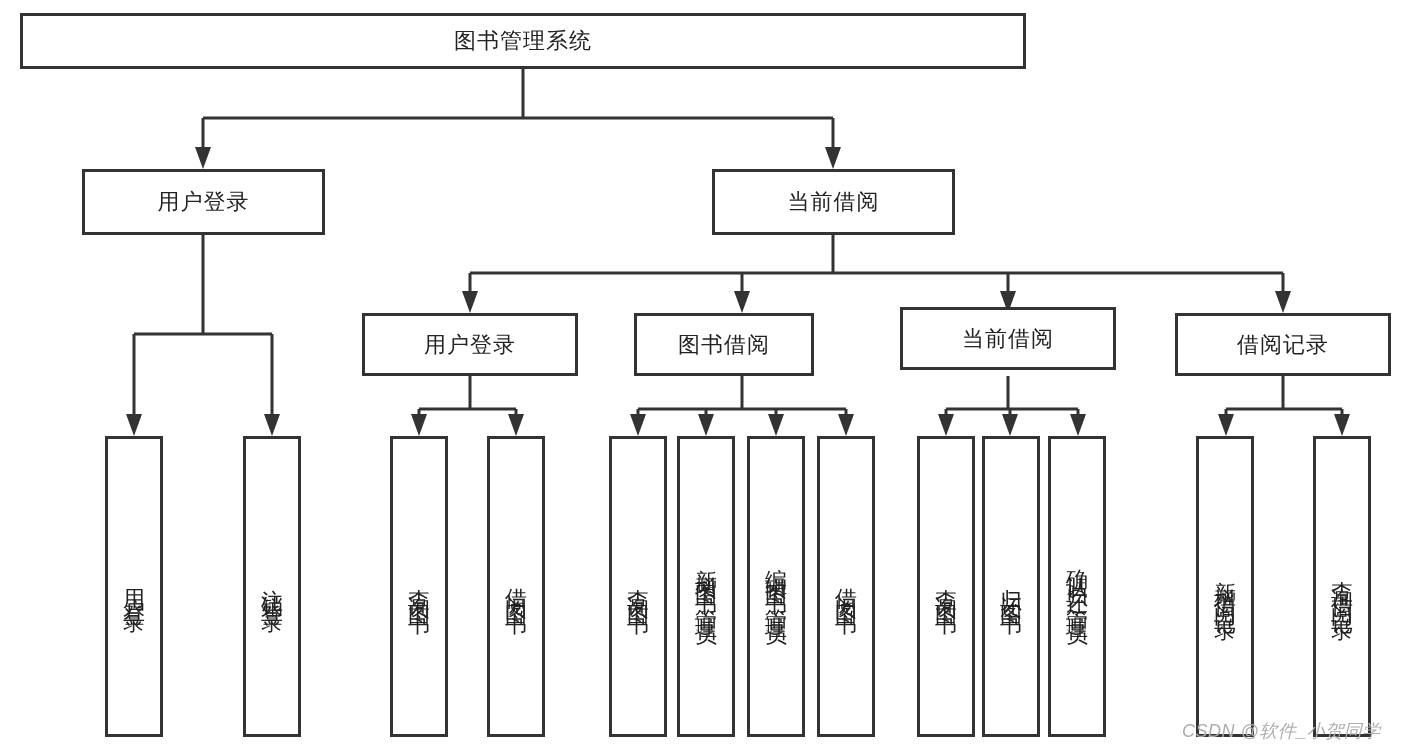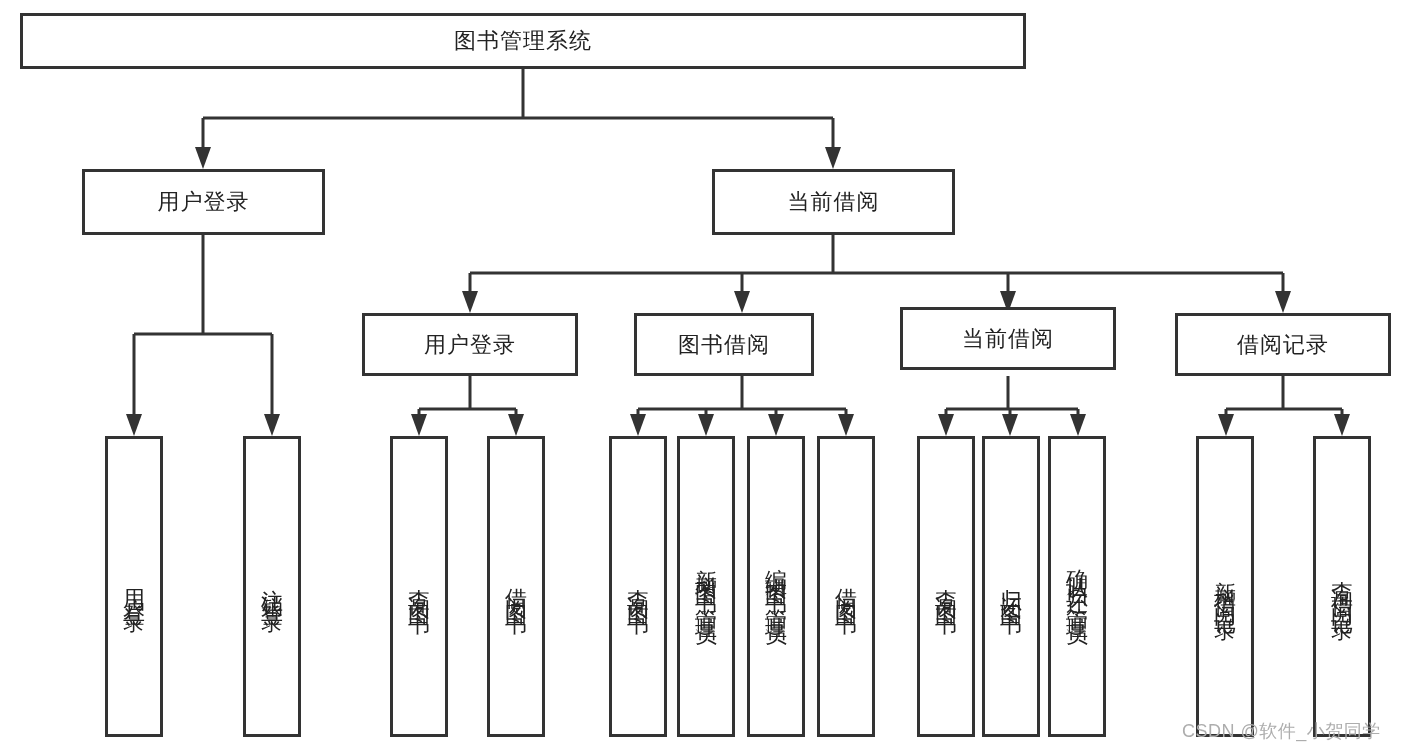--- a/index.html
+++ b/index.html
@@ -37,20 +37,21 @@
   }
   .watermark {
     position: absolute;
     left: 1182px;
     top: 719px;
     font-size: 18px;
     color: #adadad;
     letter-spacing: 0.5px;
     white-space: nowrap;
     z-index: 3;
+    font-style: italic;
   }
   
   .n-root  { left: 20px;   top: 13px;  width: 1006px; height: 56px; }
   .n-l2a   { left: 82px;   top: 169px; width: 243px;  height: 66px; }
   .n-l2b   { left: 712px;  top: 169px; width: 243px;  height: 66px; }
   .n-l3a   { left: 362px;  top: 313px; width: 216px;  height: 63px; }
   .n-l3b   { left: 634px;  top: 313px; width: 180px;  height: 63px; }
   .n-l3c   { left: 900px;  top: 307px; width: 216px;  height: 63px; text-align: center; }
   .n-l3d   { left: 1175px; top: 313px; width: 216px;  height: 63px; }
   .leaf    { top: 436px; width: 58px; height: 301px; }

